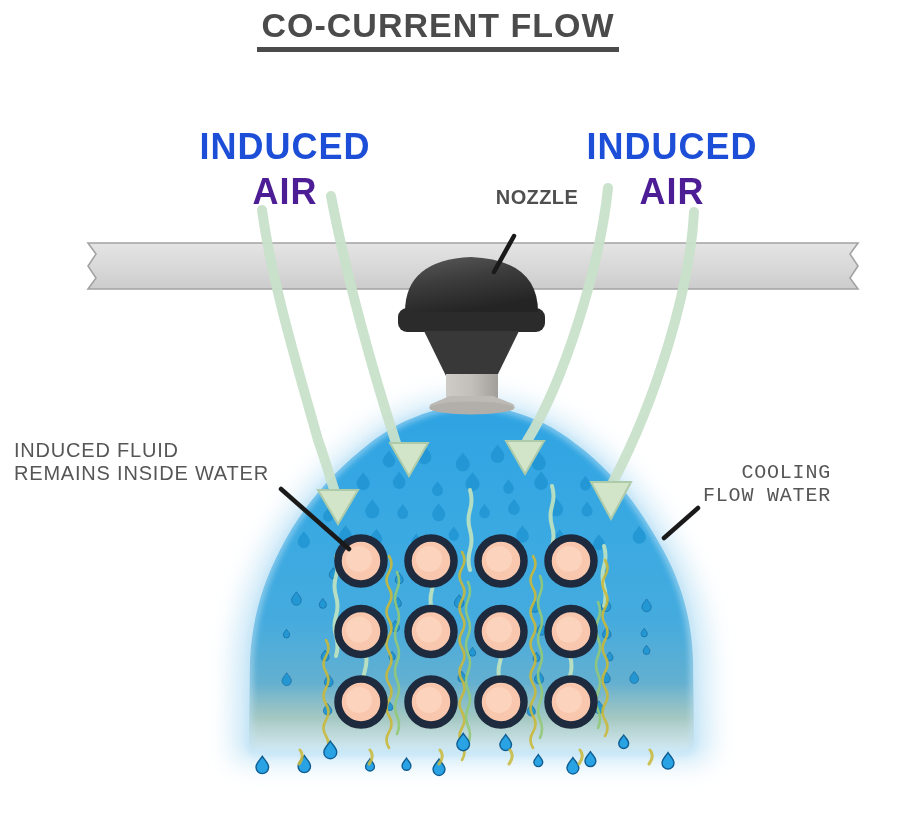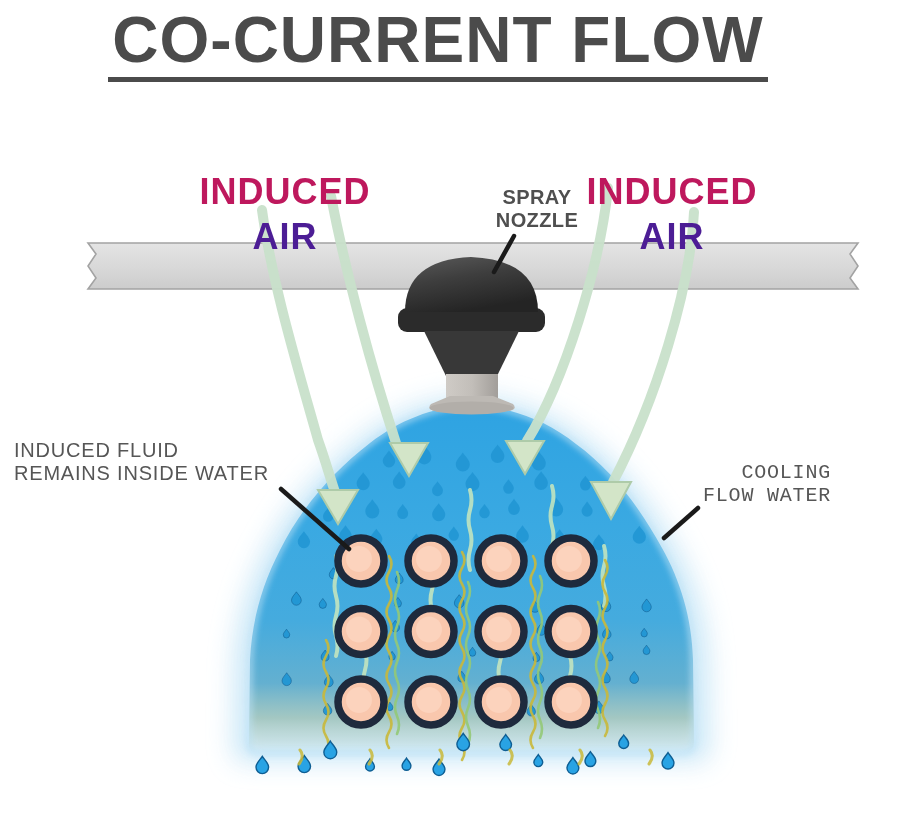--- a/index.html
+++ b/index.html
@@ -4,29 +4,29 @@
 <style>
   html,body{margin:0;padding:0;background:#ffffff;}
   .stage{
     position:relative;width:900px;height:815px;background:#ffffff;overflow:hidden;
     font-family:"Liberation Sans", sans-serif;
   }
   .title{
     position:absolute;top:8px;left:0;right:0;text-align:center;
   }
   .title-inner{
-    display:inline-block;font-size:64px;font-weight:700;letter-spacing:1px;
+    display:inline-block;font-size:34px;font-weight:700;letter-spacing:1px;
     color:#4B4B4B;border-bottom:5px solid #4B4B4B;padding:0 4px 5px 4px;line-height:1.0;
     transform:translateX(-12px);
   }
   .air-label{
     position:absolute;width:220px;text-align:center;top:124px;
     font-weight:700;font-size:36px;line-height:1.26;letter-spacing:1px;
   }
-  .air-label .l1{color:#be185d;display:block;margin-top:45px;}
+  .air-label .l1{color:#1d4ed8;display:block;}
   .air-label .l2{color:#4c1d95;display:block;}
   .air-left{left:175px;}
   .air-right{left:562px;}
   .small-label{
     position:absolute;color:#565656;font-size:20px;line-height:1.14;letter-spacing:0.8px;
   }
   .nozzle-label{
     left:457px;top:186px;width:160px;text-align:center;font-weight:700;color:#4F4F4F;letter-spacing:0.4px;
   }
   .process-label{left:14px;top:439px;text-align:left;}
@@ -250,21 +250,20 @@
     <span class="l1">INDUCED</span>
     <span class="l2">AIR</span>
   </div>
 
   <div class="air-label air-right">
     <span class="l1">INDUCED</span>
     <span class="l2">AIR</span>
   </div>
 
   <div class="small-label nozzle-label">
-    <span>SPRAY</span>
     <span>NOZZLE</span>
   </div>
 
   <div class="small-label process-label">
     <span>INDUCED FLUID</span>
     <span>REMAINS INSIDE WATER</span>
   </div>
 
   <div class="small-label cooling-label">
     <span>COOLING</span>

